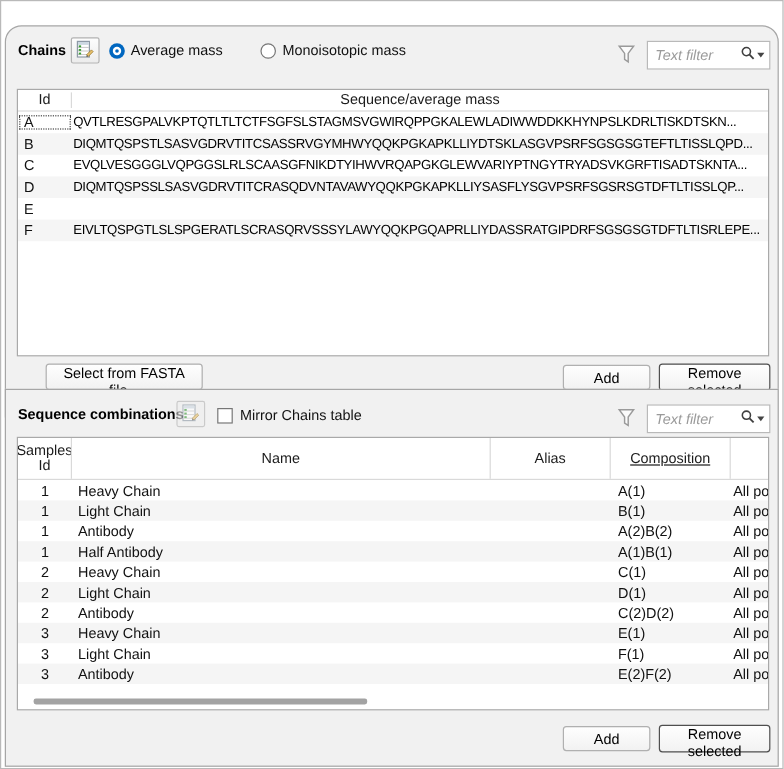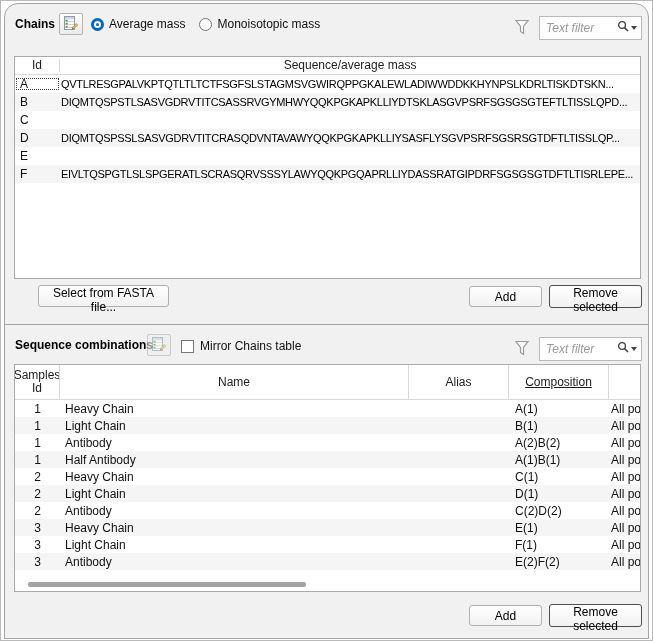--- a/index.html
+++ b/index.html
@@ -3,30 +3,30 @@
 <meta charset="utf-8">
 <style>
   * { margin:0; padding:0; box-sizing:border-box; }
   html,body { width:653px; height:641px; }
   body {
     position:relative; background:#ffffff; overflow:hidden;
     font-family:"Liberation Sans","DejaVu Sans",sans-serif; font-size:12px; color:#111;
     border:1px solid #b9b9b9;
   }
   .panel { position:absolute; left:3px; width:645px; background:#f1f1f1; border:1px solid #a6a6a6; }
-  #chains-panel { top:2px; height:340px;border-radius:14px; }
+  #chains-panel { top:20px; height:340px;border-radius:14px; }
   #combos-panel { top:323px; height:315px; }
 
   .panel-title { position:absolute; left:10px; top:13px; font-weight:bold; font-size:12px; color:#000; white-space:nowrap; }
 
   .icon-btn { position:absolute; width:24px; height:22px; border:1px solid #b3b3b3; border-radius:2px;
     background:linear-gradient(#fdfdfd,#ececec); display:flex; align-items:center; justify-content:center; }
   .icon-btn.disabled { opacity:.62; background:#efefef; }
 
-  .radio-group { position:absolute; top:13px; display:flex; gap:14px; }
+  .radio-group { position:absolute; top:13px; display:flex; gap:32px; }
   .radio { display:flex; align-items:center; gap:5px; white-space:nowrap; }
   .rdot { width:13px; height:13px; border-radius:50%; position:relative; flex:0 0 auto; }
   .rdot.on { background:#0067c0; }
   .rdot.on::before { content:""; position:absolute; left:3px; top:3px; width:7px; height:7px; border-radius:50%; background:#fff; }
   .rdot.on::after { content:""; position:absolute; left:5px; top:5px; width:3px; height:3px; border-radius:50%; background:#0067c0; }
   .rdot.off { background:#fff; border:1px solid #767676; }
 
   .checkbox-row { position:absolute; display:flex; align-items:center; gap:6px; white-space:nowrap;justify-content:center; }
   .cbox { width:13px; height:13px; border:1px solid #767676; background:#fff; flex:0 0 auto; }
 
@@ -140,20 +140,21 @@
       <div class="trow">
         <div class="c-id focus">A</div>
         <div class="c-seq">QVTLRESGPALVKPTQTLTLTCTFSGFSLSTAGMSVGWIRQPPGKALEWLADIWWDDKKHYNPSLKDRLTISKDTSKN...</div>
       </div>
       <div class="trow">
         <div class="c-id">B</div>
         <div class="c-seq">DIQMTQSPSTLSASVGDRVTITCSASSRVGYMHWYQQKPGKAPKLLIYDTSKLASGVPSRFSGSGSGTEFTLTISSLQPD...</div>
       </div>
       <div class="trow">
         <div class="c-id">C</div>
+        <div class="c-seq">EVQLVESGGGLVQPGGSLRLSCAASGFNIKDTYIHWVRQAPGKGLEWVARIYPTNGYTRYADSVKGRFTISADTSKNTA...</div>
       </div>
       <div class="trow">
         <div class="c-id">D</div>
         <div class="c-seq">DIQMTQSPSSLSASVGDRVTITCRASQDVNTAVAWYQQKPGKAPKLLIYSASFLYSGVPSRFSGSRSGTDFTLTISSLQP...</div>
       </div>
       <div class="trow">
         <div class="c-id">E</div>
       </div>
       <div class="trow">
         <div class="c-id">F</div>

